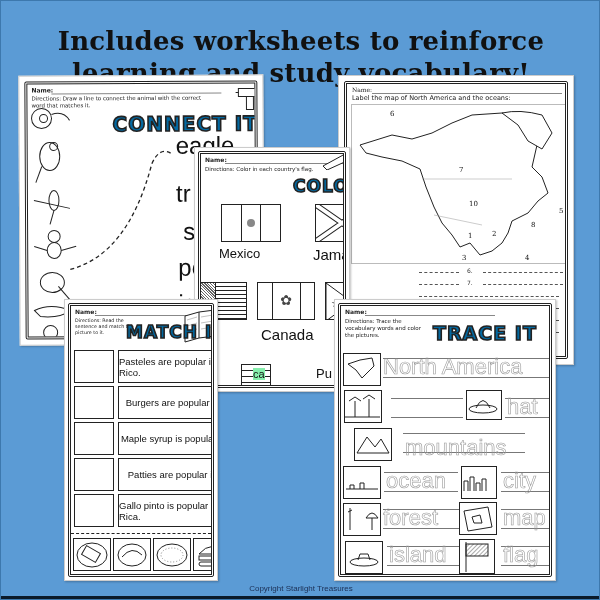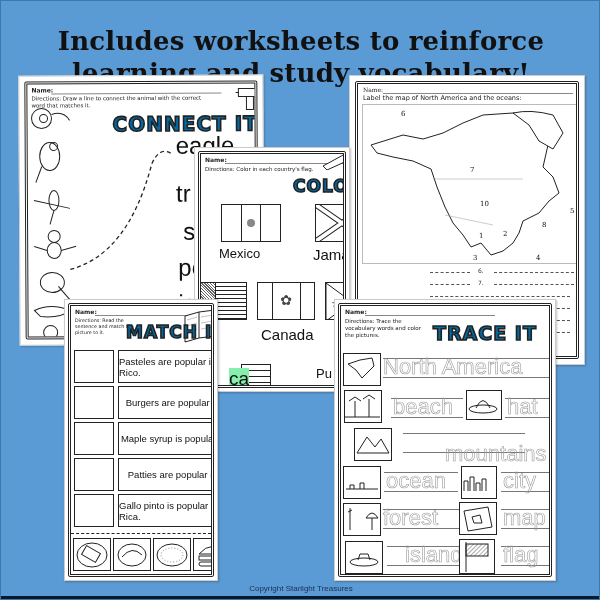--- a/index.html
+++ b/index.html
@@ -85,21 +85,21 @@
         <path d="M2 145 Q60 130 84 40 Q92 22 104 30" fill="none" stroke="#222" stroke-width="1.3" stroke-dasharray="4 3"></path>
       </svg>
       <span class="big-word" style="left:148px; top:48px;">eagle</span>
       <span class="big-word" style="left:148px; top:96px;">tr</span>
       <span class="big-word" style="left:155px; top:134px;">s</span>
       <span class="big-word" style="left:150px; top:170px;">po</span>
       <span class="big-word" style="left:150px; top:206px;">ig</span>
     </div>
   </div>
 
-  <div class="sheet" style="left:348px; top:74px; width:236px; height:290px;">
+  <div class="sheet" style="left:337px; top:74px; width:236px; height:290px;">
     <div class="sheet-inner">
       <span class="name-line" style="left:5px; top:2px; font-weight:normal; font-family:'DejaVu Serif', serif;">Name:</span>
       <div class="name-rule" style="left:25px; top:9px; width:190px;"></div>
       <div class="directions" style="left:5px; top:11px; width:220px; font-size:6.5px;">Label the map of North America and the oceans:</div>
       <div style="position:absolute; left:4px; top:20px; width:216px; height:160px; border:1px solid #bbb;">
         <svg width="216" height="160" viewBox="0 0 216 160">
           <path d="M8 40 L40 30 L60 34 L80 28 L100 18 L120 10 L150 8 L170 14 L185 40 L180 62 L190 72 L196 88 L186 96 L176 108 L160 116 L156 128 L150 138 L140 146 L128 150 L118 138 L108 142 L100 130 L90 118 L82 102 L74 82 L68 64 L50 56 L30 52 L14 48 Z" fill="#fff" stroke="#222" stroke-width="1"></path>
           <path d="M150 8 Q168 4 190 10 L200 28 L190 44 L176 36 L166 20 Z" fill="#fff" stroke="#222" stroke-width="1"></path>
           <line x1="70" y1="74" x2="160" y2="74" stroke="#999" stroke-width="0.5"></line>
           <line x1="82" y1="110" x2="130" y2="120" stroke="#999" stroke-width="0.5"></line>
@@ -158,21 +158,21 @@
         <div style="flex:1;"></div>
       </div>
       <div class="flag" style="left:124px; top:128px; width:56px; height:38px; overflow:hidden;">
         <svg width="56" height="38" viewBox="0 0 56 38">
             <path d="M0 0 L26 19 L0 38 Z" fill="#fff" stroke="#222" stroke-width="1"></path>
             <text x="5" y="24" font-size="11" fill="#222">☆</text>
           </svg>
       </div>
       <span class="country" style="left:60px; top:172px; font-size:15px;">Canada</span>
       <div class="flag" style="left:40px; top:210px; width:30px; height:30px; background: repeating-linear-gradient(#fff 0 5px, #222 5px 6px);"></div>
-      <span class="country" style="left:28px; top:214px; font-size:19px; background:#86efac;">ca</span>
+      <span class="country" style="left:52px; top:214px; font-size:11px; background:#86efac;">ca</span>
       <span class="country" style="left:115px; top:212px; font-size:13px;">Pu</span>
     </div>
   </div>
 
   <div class="sheet" style="left:63px; top:298px; width:154px; height:282px;">
     <div class="sheet-inner" style="inset:3px;">
       <span class="name-line" style="left:4px; top:2px;">Name:</span>
       <div class="name-rule" style="left:24px; top:9px; width:105px;"></div>
       <div class="directions" style="left:4px; top:12px; width:60px; font-size:4.8px; line-height:6px;">Directions: Read the sentence and match the picture to it.</div>
       <svg style="position:absolute; left:112px; top:2px;" width="34" height="36" viewBox="0 0 34 36">
@@ -224,33 +224,32 @@
           </svg></div>
       <div class="guide" style="left:42px; top:52px; width:170px; height:20px;"></div>
       <span class="ghost" style="left:42px; top:48px; font-size:22px;">North America</span>
 
       <div class="icon-box" style="left:3px; top:84px; width:38px; height:33px;"><svg width="35" height="30" viewBox="0 0 35 30">
             <path d="M10 26 L10 10 M24 26 L24 8" stroke="#222"></path>
             <path d="M4 10 L10 6 L16 10 M18 8 L24 4 L30 8" fill="none" stroke="#222"></path>
             <line x1="0" y1="26" x2="35" y2="26" stroke="#222"></line>
           </svg></div>
       <div class="guide" style="left:50px; top:92px; width:72px; height:20px;"></div>
-      <span class="ghost" style="left:52px; top:88px; font-size:22px;">beach</span>
       <div class="icon-box" style="left:125px; top:84px; width:36px; height:30px;"><svg width="33" height="27" viewBox="0 0 33 27">
             <ellipse cx="16" cy="18" rx="14" ry="4" fill="none" stroke="#222"></ellipse>
             <path d="M9 17 Q16 2 23 17" fill="none" stroke="#222"></path>
           </svg></div>
       <div class="guide" style="left:164px; top:92px; width:46px; height:20px;"></div>
       <span class="ghost" style="left:166px; top:88px; font-size:22px;">hat</span>
 
       <div class="icon-box" style="left:13px; top:122px; width:38px; height:33px;"><svg width="35" height="30" viewBox="0 0 35 30">
             <path d="M2 24 L12 8 L20 18 L26 10 L34 24 Z" fill="none" stroke="#222"></path>
           </svg></div>
       <div class="guide" style="left:62px; top:127px; width:122px; height:20px;"></div>
-      <span class="ghost" style="left:64px; top:135px; font-size:22px;margin-left:40px;">mountains</span>
+      <span class="ghost" style="left:64px; top:129px; font-size:22px;">mountains</span>
 
       <div class="icon-box" style="left:2px; top:160px; width:38px; height:33px;"><svg width="35" height="30" viewBox="0 0 35 30">
             <path d="M2 22 L34 22 M6 22 L6 18 L10 18 L10 22 M16 22 L16 16 L20 16 L20 22" fill="none" stroke="#222"></path>
           </svg></div>
       <div class="guide" style="left:43px; top:166px; width:74px; height:20px;"></div>
       <span class="ghost" style="left:45px; top:162px; font-size:22px;">ocean</span>
       <div class="icon-box" style="left:120px; top:160px; width:36px; height:33px;"><svg width="33" height="30" viewBox="0 0 33 30">
             <path d="M2 24 L2 14 L6 14 L6 24 M8 24 L8 10 L12 10 L12 24 M14 24 L14 16 L18 16 L18 24 M20 24 L20 12 L24 12 L24 24" fill="none" stroke="#222"></path>
           </svg></div>
       <div class="guide" style="left:160px; top:166px; width:50px; height:20px;"></div>
@@ -266,21 +265,21 @@
             <path d="M12 14 L20 12 L22 20 L14 20 Z" fill="none" stroke="#222"></path>
           </svg></div>
       <div class="guide" style="left:160px; top:203px; width:50px; height:20px;"></div>
       <span class="ghost" style="left:162px; top:199px; font-size:22px;">map</span>
 
       <div class="icon-box" style="left:4px; top:235px; width:38px; height:33px;"><svg width="35" height="30" viewBox="0 0 35 30">
             <ellipse cx="18" cy="20" rx="14" ry="4" fill="none" stroke="#222"></ellipse>
             <path d="M12 18 L14 12 L22 12 L24 18" fill="none" stroke="#222"></path>
           </svg></div>
       <div class="guide" style="left:46px; top:240px; width:72px; height:20px;"></div>
-      <span class="ghost" style="left:64px; top:236px; font-size:22px;text-align:center;">island</span>
+      <span class="ghost" style="left:48px; top:236px; font-size:22px;text-align:center;">island</span>
       <div class="icon-box" style="left:118px; top:233px; width:36px; height:35px;"><svg width="33" height="32" viewBox="0 0 33 32">
             <line x1="6" y1="2" x2="6" y2="32" stroke="#222"></line>
             <rect x="6" y="4" width="22" height="12" fill="url(#hatch)" stroke="#222"></rect>
             <defs>
               <pattern id="hatch" width="3" height="3" patternUnits="userSpaceOnUse" patternTransform="rotate(45)">
                 <line x1="0" y1="0" x2="0" y2="3" stroke="#555" stroke-width="1"></line>
               </pattern>
             </defs>
           </svg></div>
       <div class="guide" style="left:160px; top:240px; width:50px; height:20px;"></div>

